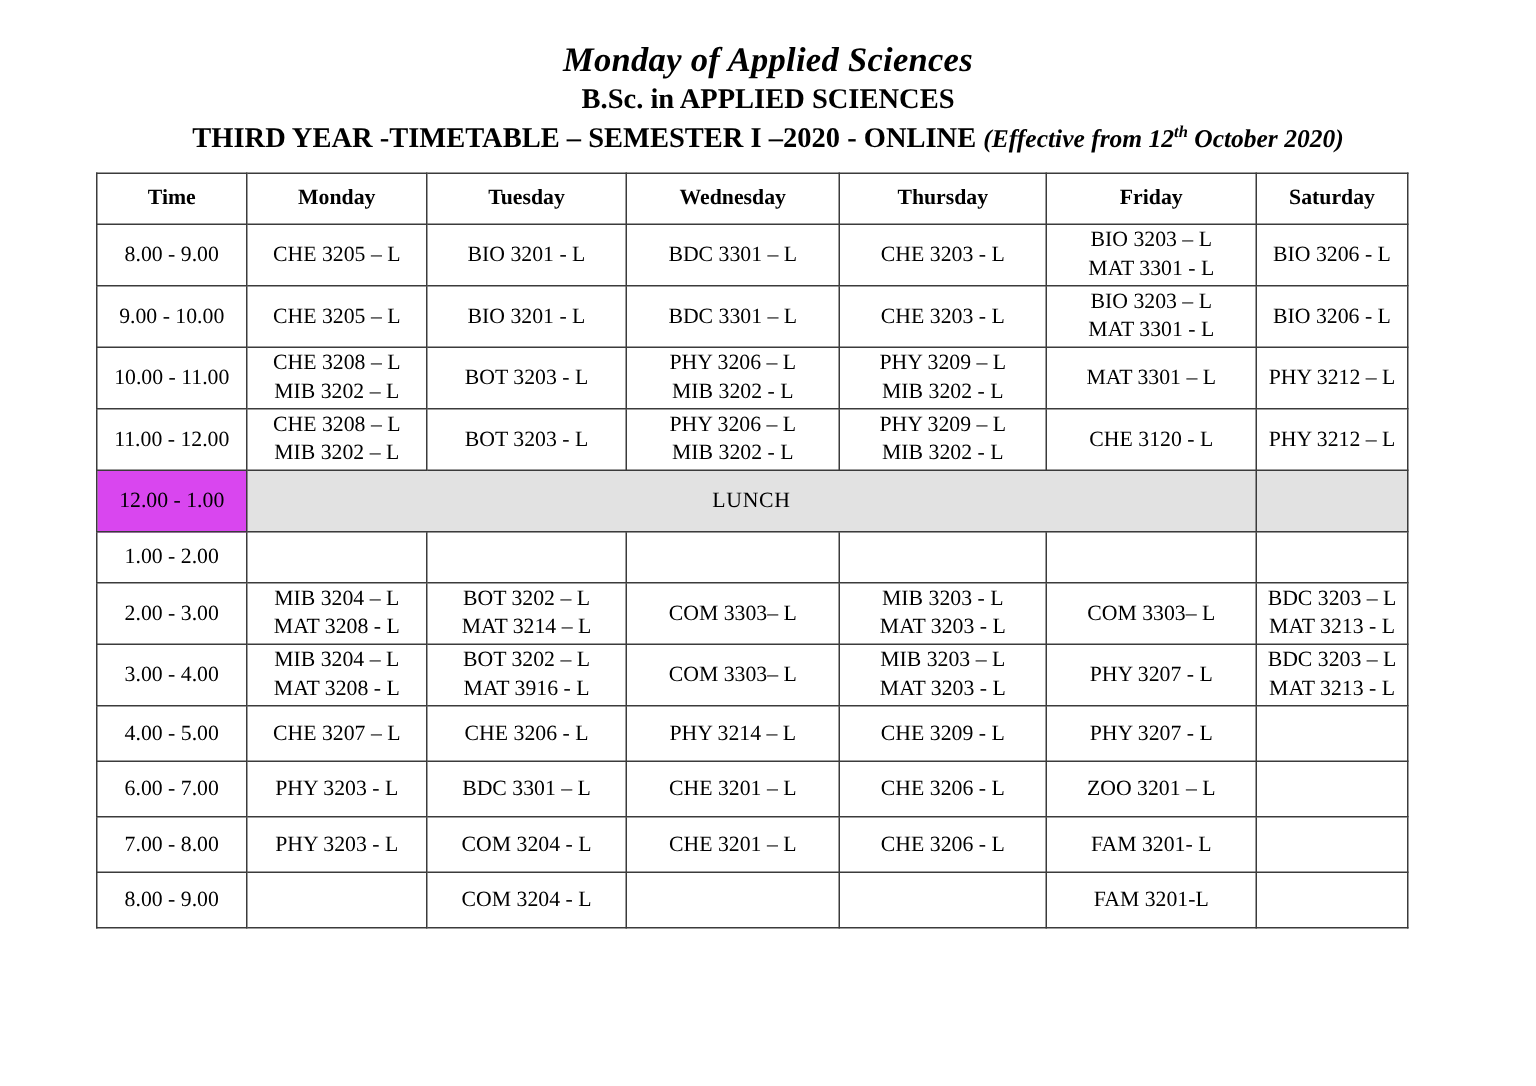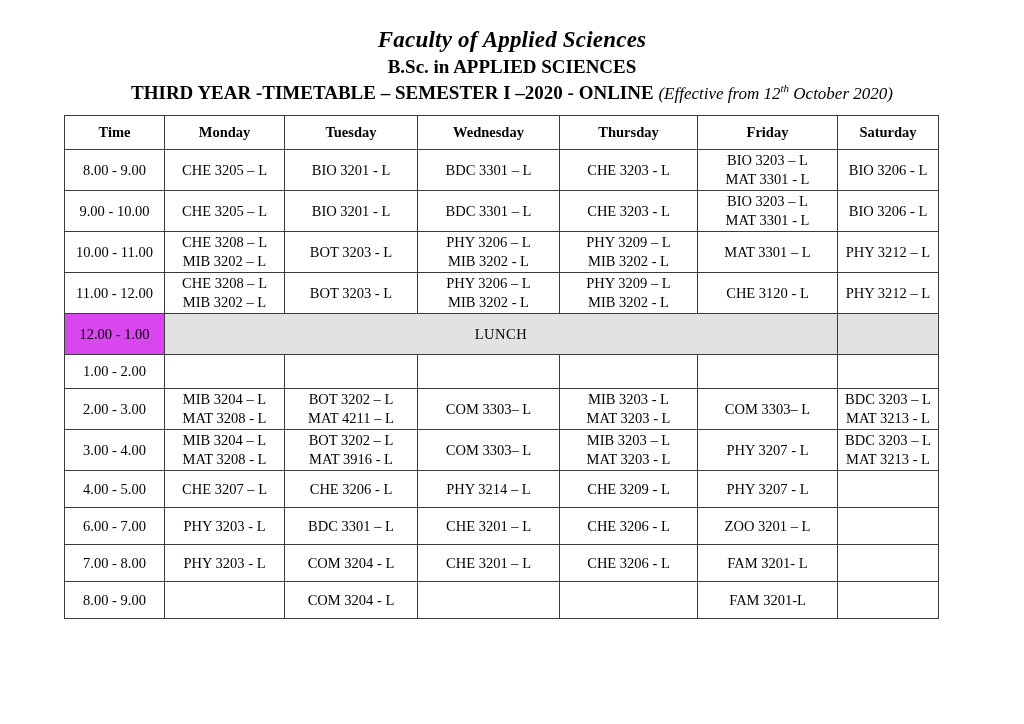--- a/index.html
+++ b/index.html
@@ -43,21 +43,21 @@
   }
   .heading-line3 {
     font-size: 19px;
     font-weight: bold;
     line-height: 1.25;
     margin-top: 2px;
     white-space: nowrap;
   }
   .heading-line3 .effective {
     font-style: italic;
-    font-weight: normal;
+    font-weight: bold;
     font-size: 17px;
   }
   .heading-line3 .effective sup {
     font-size: 11px;
     vertical-align: super;
     line-height: 0;
   }
 
   
   .table-wrap {
@@ -130,21 +130,21 @@
     vertical-align: top;
     padding-top: 4px;
   }
 </style>
 </head>
 <body>
 
 <div class="page">
 
   <div class="heading">
-    <div class="heading-line1">Faculty of Applied Sciences</div>
+    <div class="heading-line1">Monday of Applied Sciences</div>
     <div class="heading-line2">B.Sc. in APPLIED SCIENCES</div>
     <div class="heading-line3">
       <span>THIRD YEAR -TIMETABLE – SEMESTER I –2020 - ONLINE </span><span class="effective"><span>(Effective from 12</span><sup>th</sup><span> October 2020)</span></span>
     </div>
   </div>
 
   <div class="table-wrap">
     <table class="timetable">
       <colgroup>
         <col class="c-time">
@@ -274,21 +274,21 @@
             <td class="slot"></td>
           </tr>
           <tr class="r-tall">
             <td class="time-cell">2.00 - 3.00</td>
             <td class="slot two-line">
               <span class="ln">MIB 3204 – L</span>
               <span class="ln">MAT 3208 - L</span>
             </td>
             <td class="slot two-line">
               <span class="ln">BOT 3202 – L</span>
-              <span class="ln">MAT 4211 – L</span>
+              <span class="ln">MAT 3214 – L</span>
             </td>
             <td class="slot">
               <span class="ln">COM 3303– L</span>
             </td>
             <td class="slot two-line">
               <span class="ln">MIB 3203 - L</span>
               <span class="ln">MAT 3203 - L</span>
             </td>
             <td class="slot">
               <span class="ln">COM 3303– L</span>

